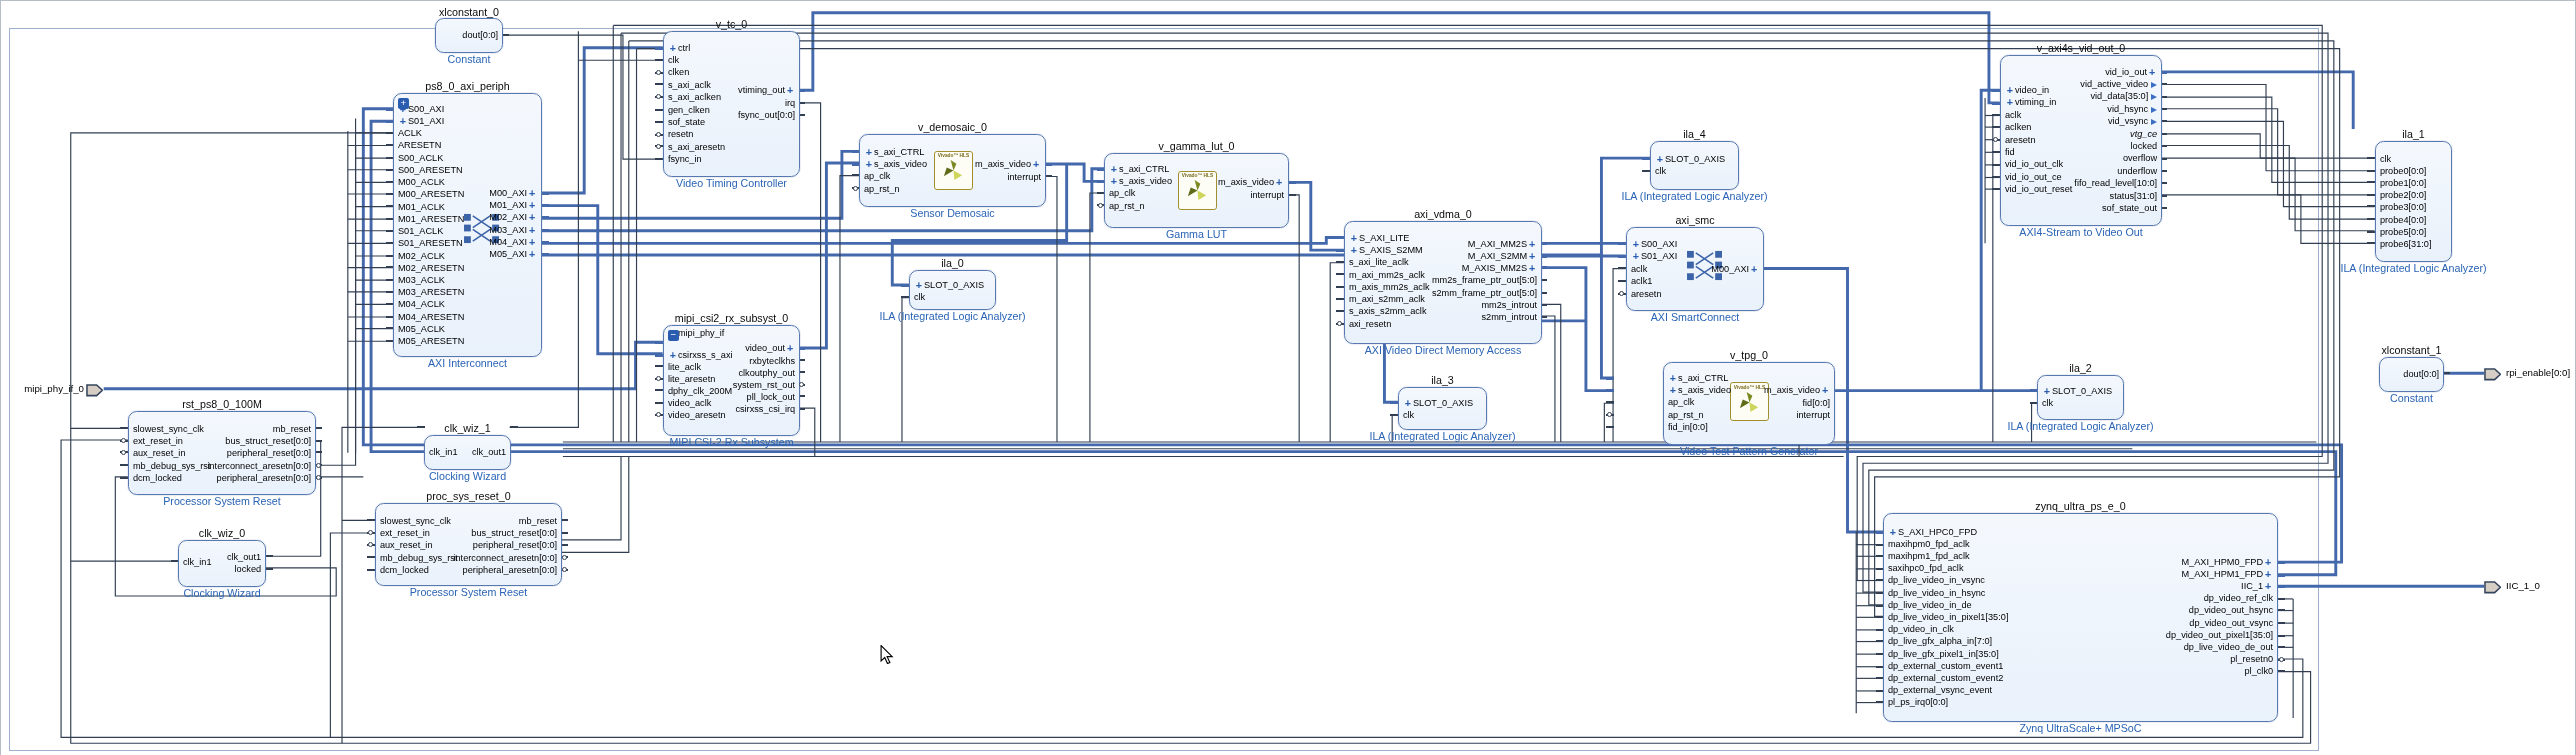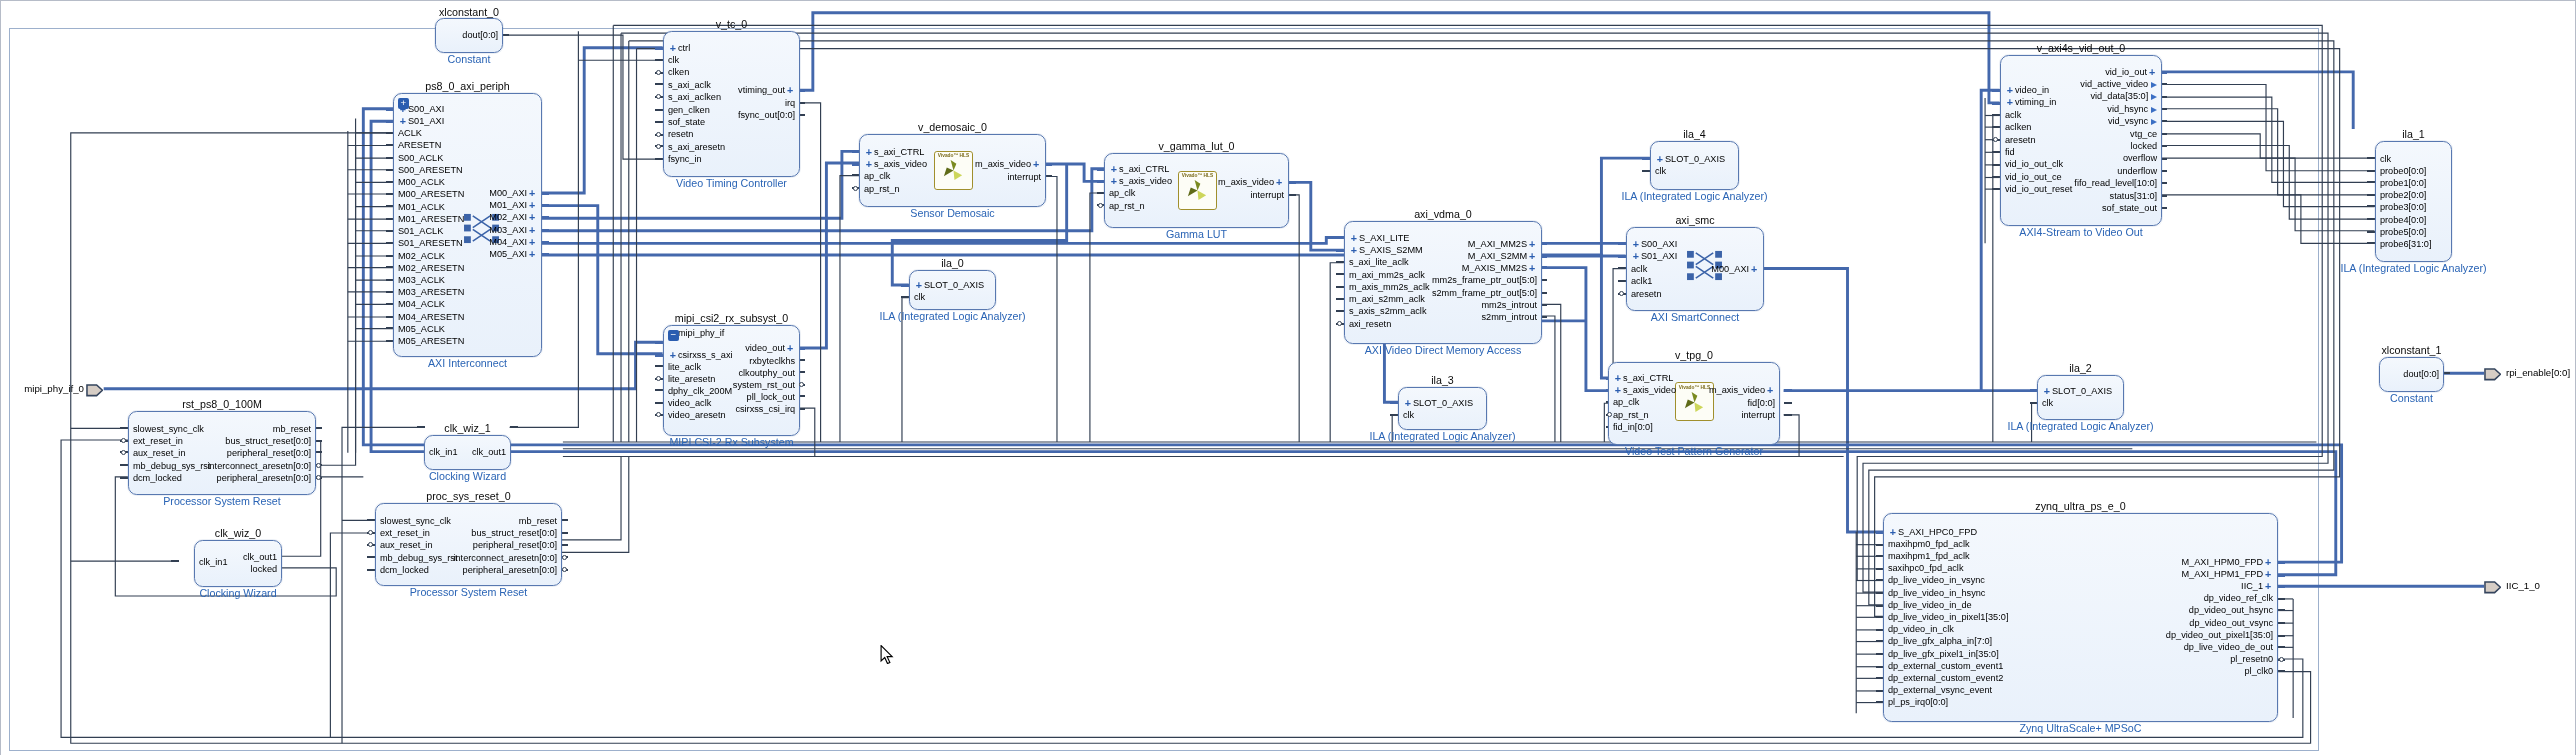--- a/index.html
+++ b/index.html
@@ -439,21 +439,21 @@
       <div class="port pl" style="top: 79px;"><span>aresetn</span></div>
       <div class="port pl" style="top: 91px;"><span>fid</span></div>
       <div class="port pl" style="top: 103px;"><span>vid_io_out_clk</span></div>
       <div class="port pl" style="top: 116px;"><span>vid_io_out_ce</span></div>
       <div class="port pl" style="top: 128px;"><span>vid_io_out_reset</span></div>
       <div class="port pr" style="top: 10.7px;"><span>vid_io_out</span><span class="plus">+</span></div>
       <div class="port pr" style="top: 23px;"><span>vid_active_video</span><span class="arrowg">▶</span></div>
       <div class="port pr" style="top: 35px;"><span>vid_data[35:0]</span><span class="arrowg">▶</span></div>
       <div class="port pr" style="top: 48px;"><span>vid_hsync</span><span class="arrowg">▶</span></div>
       <div class="port pr" style="top: 60px;"><span>vid_vsync</span><span class="arrowg">▶</span></div>
-      <div class="port pr" style="top: 73px;"><span>vtg_ce</span></div>
+      <div class="port pr" style="top: 73px; font-style: italic;"><span>vtg_ce</span></div>
       <div class="port pr" style="top: 85px;"><span>locked</span></div>
       <div class="port pr" style="top: 97px;"><span>overflow</span></div>
       <div class="port pr" style="top: 110px;"><span>underflow</span></div>
       <div class="port pr" style="top: 122px;"><span>fifo_read_level[10:0]</span></div>
       <div class="port pr" style="top: 135px;"><span>status[31:0]</span></div>
       <div class="port pr" style="top: 147px;"><span>sof_state_out</span></div>
     </div>
     <div class="stub pin" style="top: 156px; height: 1.9px; width: 7.8px; left: 2366px;"></div>
     <div class="stub pin" style="top: 169px; height: 1.9px; width: 7.8px; left: 2366px;"></div>
     <div class="stub pin" style="top: 180px; height: 1.9px; width: 7.8px; left: 2366px;"></div>
@@ -568,21 +568,21 @@
       <div class="port pl" style="top: 61px;"><span>dcm_locked</span></div>
       <div class="port pr" style="top: 11.6px;"><span>mb_reset</span></div>
       <div class="port pr" style="top: 24px;"><span>bus_struct_reset[0:0]</span></div>
       <div class="port pr" style="top: 36px;"><span>peripheral_reset[0:0]</span></div>
       <div class="port pr" style="top: 49px;"><span>interconnect_aresetn[0:0]</span></div>
       <div class="port pr" style="top: 61px;"><span>peripheral_aresetn[0:0]</span></div>
     </div>
     <div class="stub pin" style="top: 559px; height: 1.9px; width: 7.8px; left: 170px;"></div>
     <div class="stub pin" style="top: 554px; height: 1.9px; width: 7.8px; left: 264px;"></div>
     <div class="stub pin" style="top: 567px; height: 1.9px; width: 7.8px; left: 264px;"></div>
-    <div class="block" style="left: 177px; top: 539px; width: 86px; height: 45px; margin-left: 16px;">
+    <div class="block" style="left: 177px; top: 539px; width: 86px; height: 45px;">
       <div class="block-title">clk_wiz_0</div>
       <div class="block-caption">Clocking Wizard</div>
       <div class="port pl" style="top: 15.5px;"><span>clk_in1</span></div>
       <div class="port pr" style="top: 10.7px;"><span>clk_out1</span></div>
       <div class="port pr" style="top: 23px;"><span>locked</span></div>
     </div>
     <div class="stub bus" style="top: 283px; height: 2.9px; width: 7.8px; left: 900px;"></div>
     <div class="stub pin" style="top: 295px; height: 1.9px; width: 7.8px; left: 900px;"></div>
     <div class="block" style="left: 908px; top: 269px; width: 85px; height: 38px;">
       <div class="block-title">ila_0</div>
@@ -600,21 +600,21 @@
     </div>
     <div class="stub bus" style="top: 376px; height: 2.9px; width: 7.8px; left: 1605px;"></div>
     <div class="stub bus" style="top: 388px; height: 2.9px; width: 7.8px; left: 1605px;"></div>
     <div class="stub pin" style="top: 400px; height: 1.9px; width: 7.8px; left: 1605px;"></div>
     <div class="stub pin" style="top: 413px; height: 1.9px; width: 7.8px; left: 1605px;"></div>
     <div class="invdot" style="top: 411px; left: 1606px;"></div>
     <div class="stub pin" style="top: 425px; height: 1.9px; width: 7.8px; left: 1605px;"></div>
     <div class="stub bus" style="top: 388px; height: 2.9px; width: 7.8px; left: 1783px;"></div>
     <div class="stub pin" style="top: 401px; height: 1.9px; width: 7.8px; left: 1783px;"></div>
     <div class="stub pin" style="top: 413px; height: 1.9px; width: 7.8px; left: 1783px;"></div>
-    <div class="block" style="left: 1607px; top: 361px; width: 170px; height: 81px; text-decoration: underline;">
+    <div class="block" style="left: 1662px; top: 361px; width: 170px; height: 81px; text-decoration: underline;">
       <div class="block-title">v_tpg_0</div>
       <div class="block-caption">Video Test Pattern Generator</div>
       <div class="badge" style="left: 66px; top: 19.4px;">
         <div class="hlsbox">
     <div class="t">Vivado™ HLS</div>
     <svg width="25" height="25" viewBox="0 0 26 26">
       <path d="M13,13 L10,2 L16,6 Z" fill="#7a8a20"></path>
       <path d="M13,13 L3,19 L6,10 Z" fill="#5f6b18"></path>
       <path d="M13,13 L22,18 L14,23 Z" fill="#cdd65a"></path>
     </svg></div>

